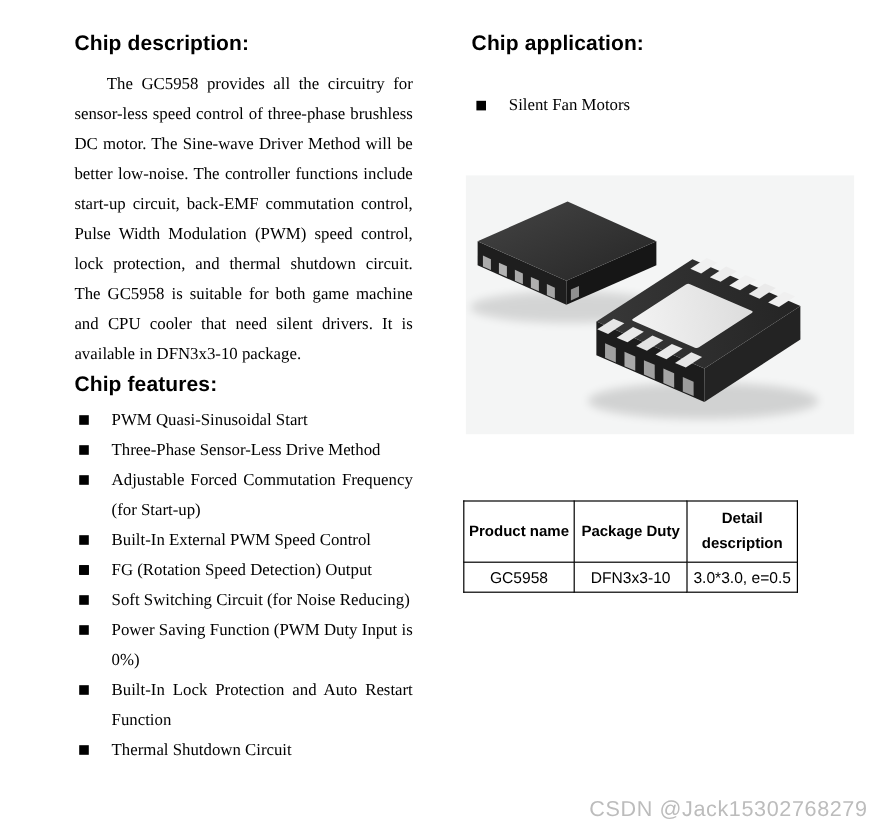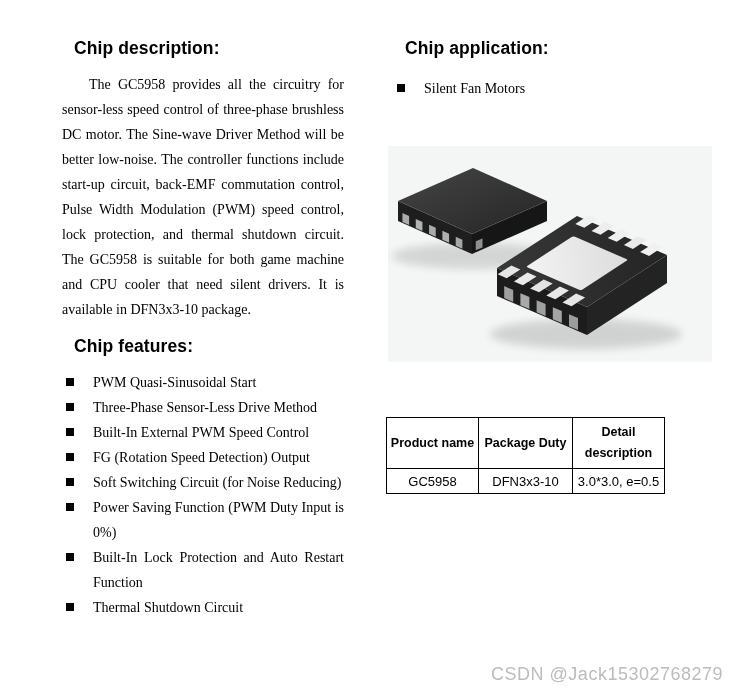--- a/index.html
+++ b/index.html
@@ -4,30 +4,30 @@
 <style>
   html,body{margin:0;padding:0;}
   body{width:735px;height:698px;background:#ffffff;overflow:hidden;}
   .page{position:relative;width:735px;height:698px;background:#ffffff;
         font-family:"Liberation Serif", serif;color:#000;}
 
   
   .col-left{position:absolute;left:62px;top:24px;width:282px;}
   .col-right{position:absolute;left:393px;top:24px;width:300px;}
 
-  h2.hd{margin:12px;font-family:"Liberation Sans", sans-serif;font-weight:bold;
+  h2.hd{margin:0;font-family:"Liberation Sans", sans-serif;font-weight:bold;
         font-size:17.5px;line-height:24px;color:#000;letter-spacing:0.1px;}
 
   p.desc{margin:10px 0 0;width:282px;font-size:14px;line-height:25px;
          text-align:justify;text-indent:27px;}
 
   .features-hd{margin-top:14px;}
 
   ul.blist{list-style:none;margin:6px 0 0;padding:0;font-size:14px;line-height:25px;}
-  ul.apps{margin-top:16px;}
+  ul.apps{margin-top:28px;}
   ul.blist li{position:relative;padding-left:31px;text-align:justify;}
   ul.blist li .sq{position:absolute;left:4px;top:8px;width:8px;height:8px;background:#000;}
 
   
   .photo{position:absolute;left:388px;top:146px;width:324px;height:216px;}
 
   
   table.prod{position:absolute;left:386px;top:417px;border-collapse:collapse;
              font-family:"Liberation Sans", sans-serif;font-size:12.5px;color:#000;
              table-layout:fixed;}
@@ -49,21 +49,21 @@
   <div class="col-left">
     <h2 class="hd">Chip description:</h2>
 
     <p class="desc">The GC5958 provides all the circuitry for sensor-less speed control of three-phase brushless DC motor. The Sine-wave Driver Method will be better low-noise. The controller functions include start-up circuit, back-EMF commutation control, Pulse Width Modulation (PWM) speed control, lock protection, and thermal shutdown circuit. The GC5958 is suitable for both game machine and CPU cooler that need silent drivers. It is available in DFN3x3-10 package.</p>
 
     <h2 class="hd features-hd">Chip features:</h2>
 
     <ul class="blist">
       <li><span class="sq"></span><span>PWM Quasi-Sinusoidal Start</span></li>
       <li><span class="sq"></span><span>Three-Phase Sensor-Less Drive Method</span></li>
-      <li><span class="sq"></span></li>
+      <li><span class="sq"></span><span>Adjustable Forced Commutation Frequency (for Start-up)</span></li>
       <li><span class="sq"></span><span>Built-In External PWM Speed Control</span></li>
       <li><span class="sq"></span></li>
       <li><span class="sq"></span><span>FG (Rotation Speed Detection) Output</span></li>
       <li><span class="sq"></span><span>Soft Switching Circuit (for Noise Reducing)</span></li>
       <li><span class="sq"></span><span>Power Saving Function (PWM Duty Input is 0%)</span></li>
       <li><span class="sq"></span><span>Built-In Lock Protection and Auto Restart Function</span></li>
       <li><span class="sq"></span><span>Thermal Shutdown Circuit</span></li>
     </ul>
   </div>
 

